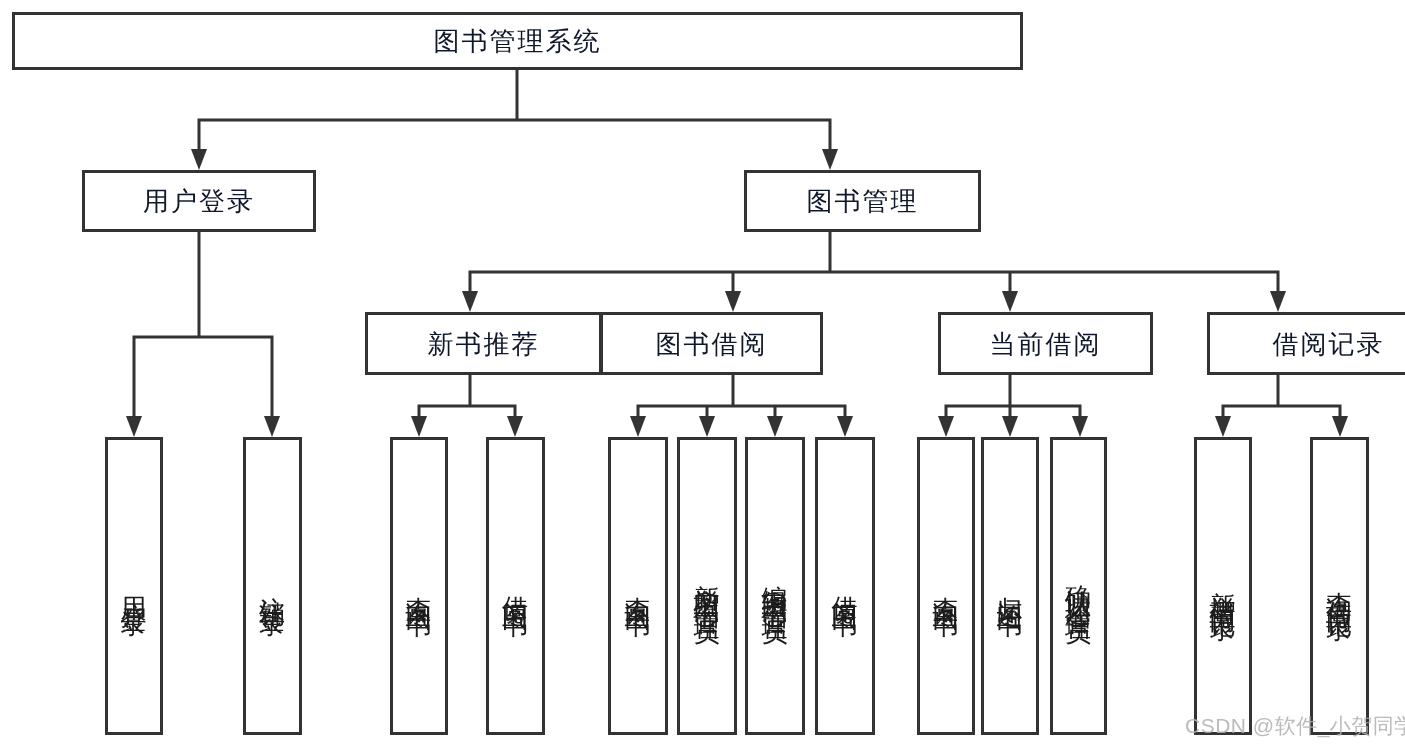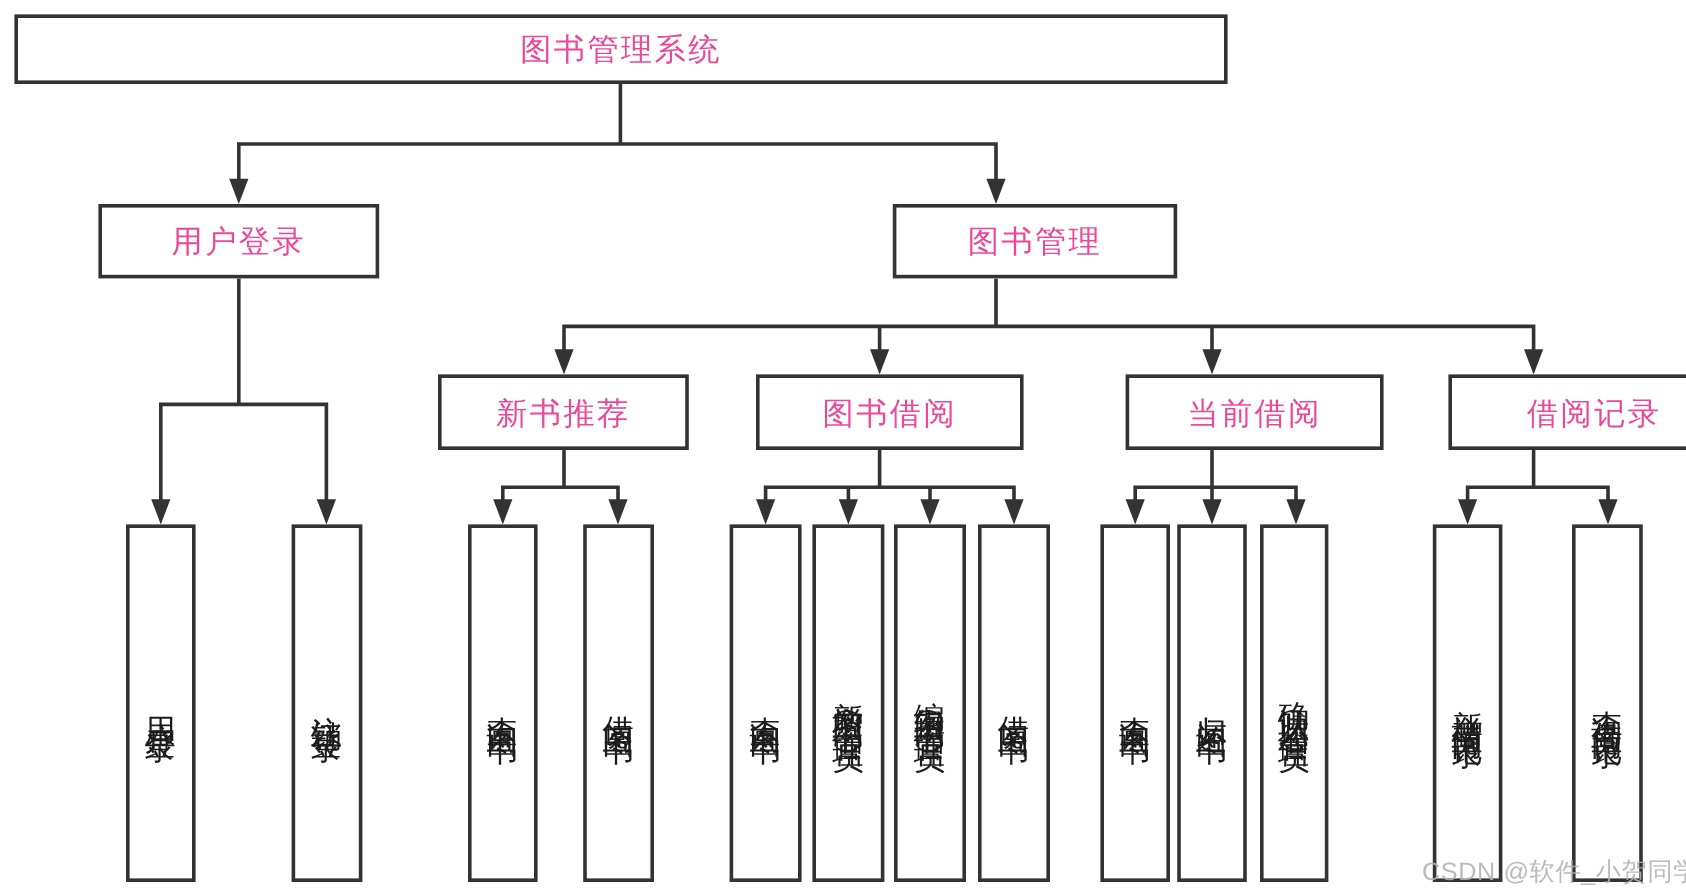--- a/index.html
+++ b/index.html
@@ -29,39 +29,39 @@
     border: 3px solid #333333;
     background: #ffffff;
     display: flex;
     align-items: center;
     justify-content: center;
     z-index: 2;
   }
   .hlabel {
     font-size: 26px;
     letter-spacing: 2px;
-    color: #ec4899;
+    color: #0f172a;
     white-space: nowrap;
     line-height: 1;
   }
   .vlabel {
     writing-mode: vertical-rl;
     text-orientation: mixed;
     font-size: 26px;
     letter-spacing: 5px;
     line-height: 1;
     color: #1c1c1c;
     white-space: nowrap;
   }
   .root-box   { left: 12px;  top: 12px;  width: 1011px; height: 58px; }
   .lvl2-a     { left: 82px;  top: 170px; width: 234px;  height: 62px; }
   .lvl2-b     { left: 713px; top: 170px; width: 237px;  height: 62px; margin-left: 31px; }
   .mid        { top: 312px; height: 63px; }
-  .mid-a      { left: 365px;  width: 209px; }
-  .mid-b      { left: 630px;  width: 223px; }
+  .mid-a      { left: 365px;  width: 237px; }
+  .mid-b      { left: 600px;  width: 223px; }
   .mid-c      { left: 902px;  width: 215px; margin-left: 36px; }
   .mid-d      { left: 1172px; width: 243px; margin-left: 35px; }
   .leaf       { top: 437px; height: 298px; }
   .lf1  { left: 105px;  width: 58px; }
   .lf2  { left: 243px;  width: 59px; }
   .lf3  { left: 390px;  width: 58px; }
   .lf4  { left: 486px;  width: 59px; }
   .lf5  { left: 608px;  width: 60px; }
   .lf6  { left: 677px;  width: 60px; }
   .lf7  { left: 745px;  width: 60px; }

